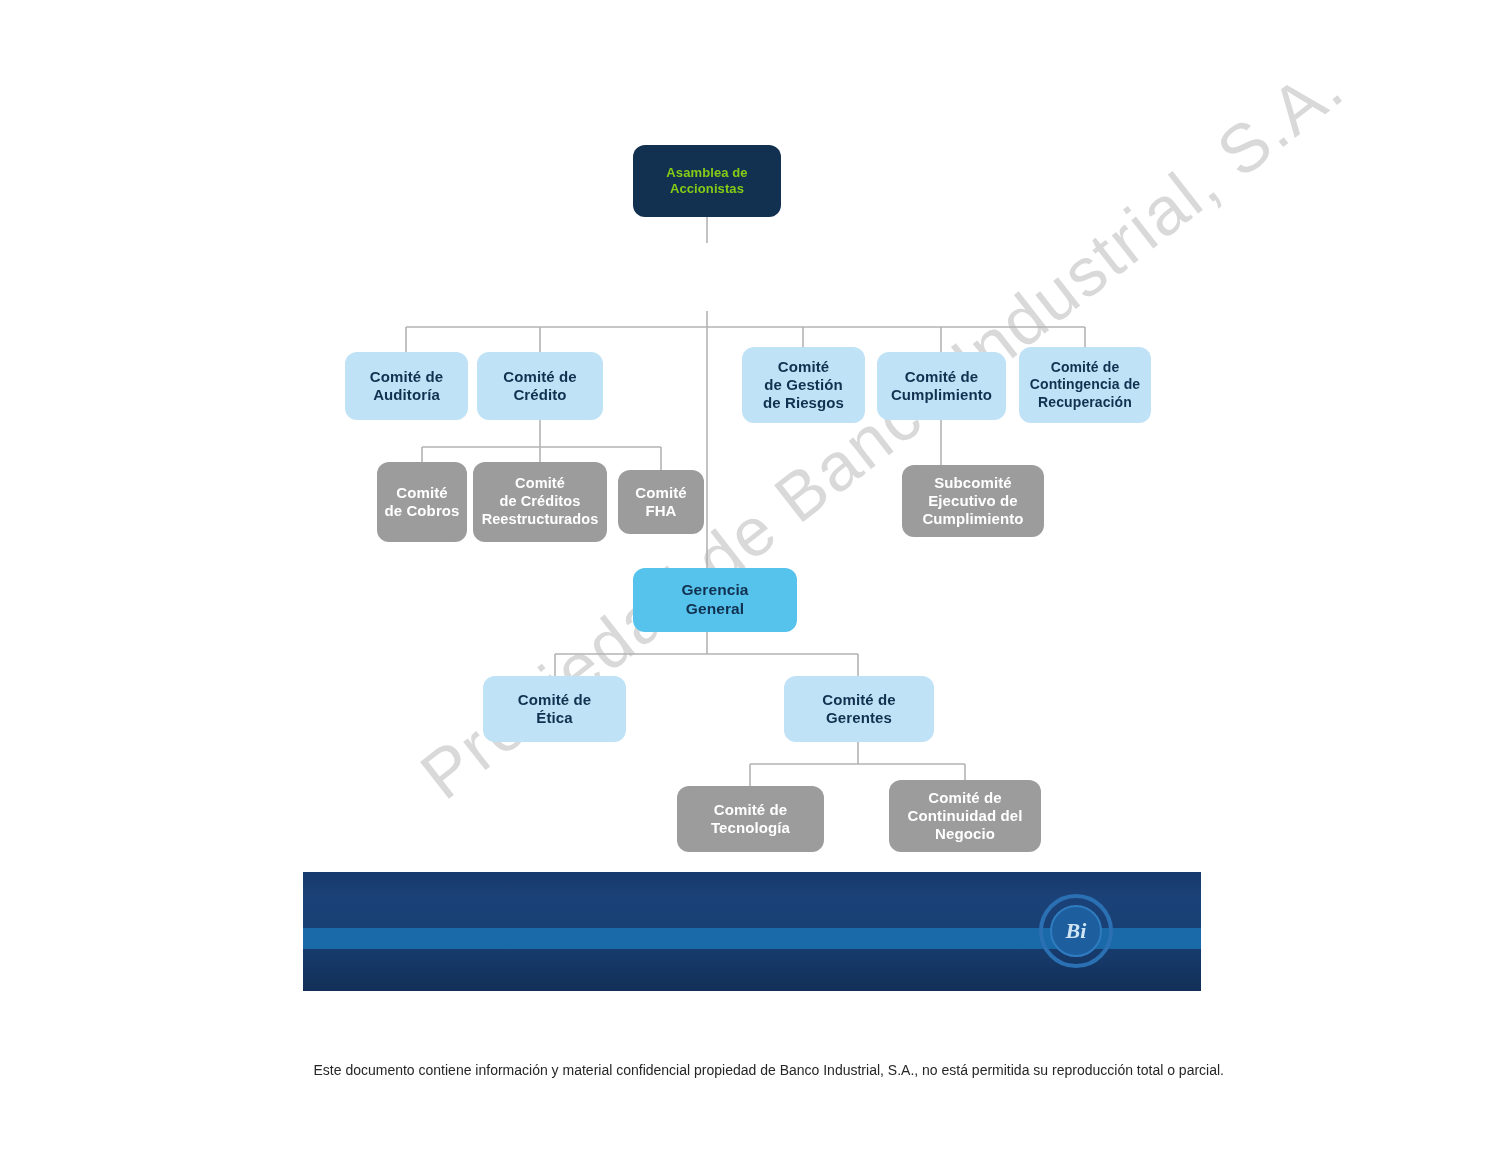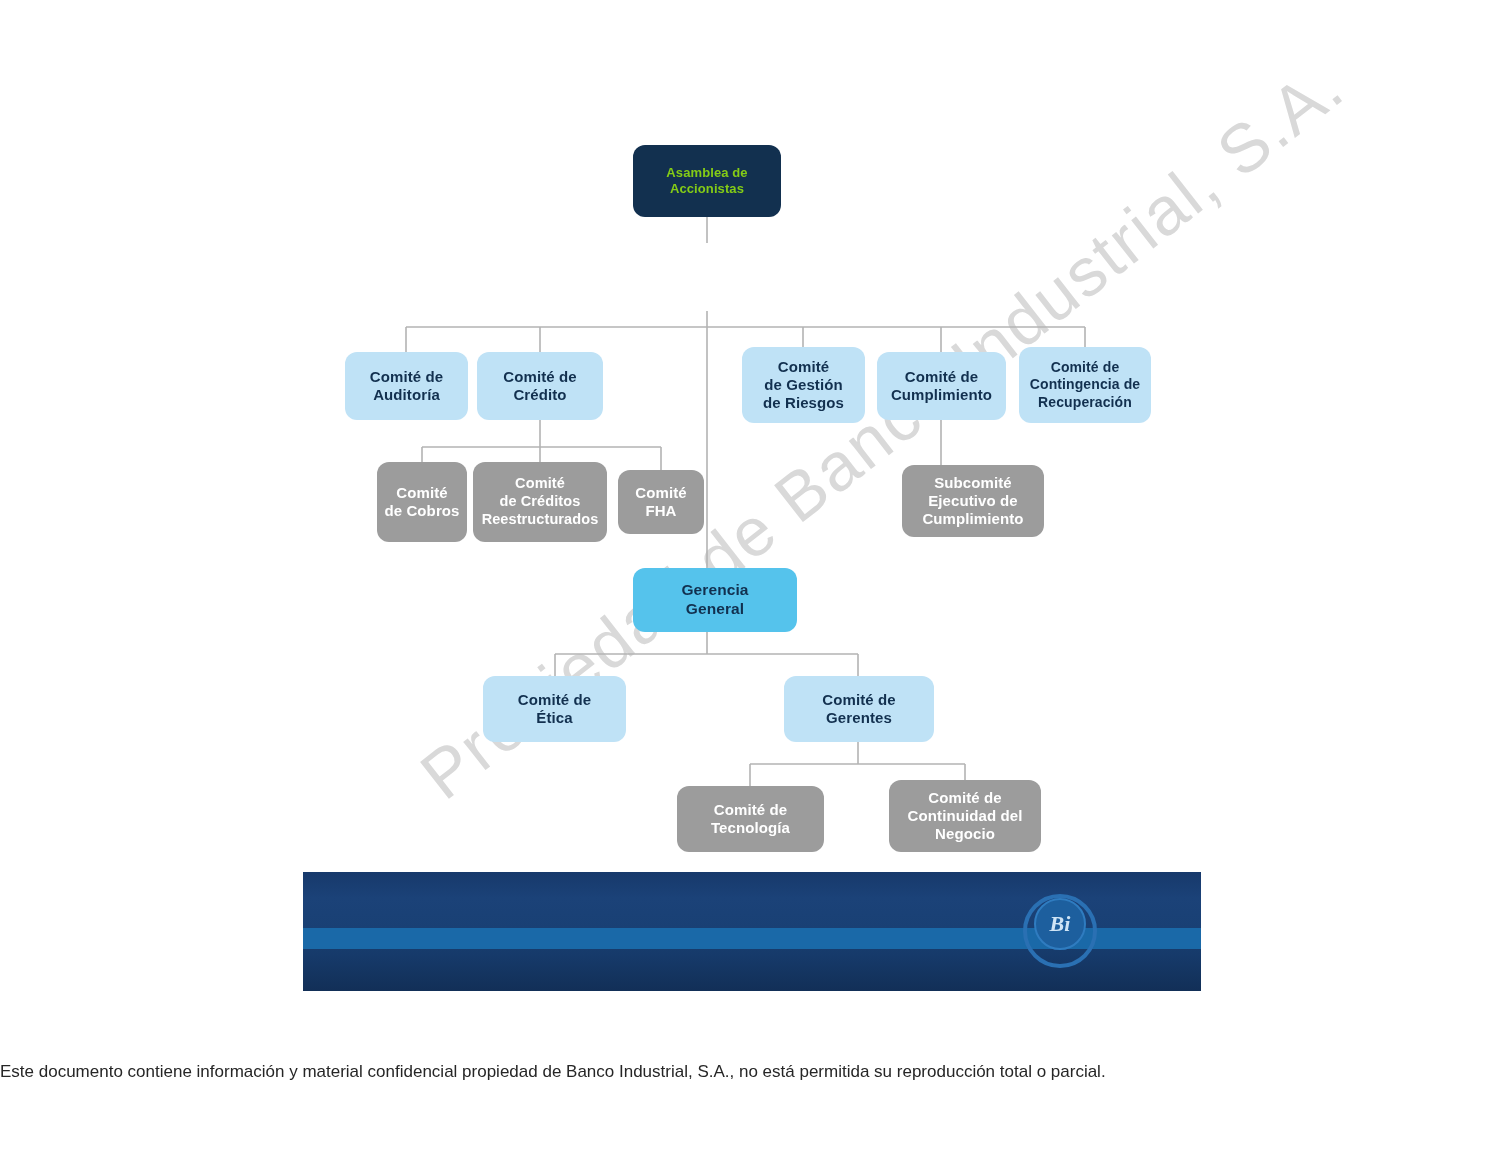--- a/index.html
+++ b/index.html
@@ -114,29 +114,29 @@
     position: absolute;
     left: 0;
     top: 56px;
     width: 100%;
     height: 21px;
     background: #1a6bab;
     opacity: 0.95;
   }
   #banner-logo {
     position: absolute;
-    left: 720px;
+    left: 736px;
     top: 22px;
     width: 74px;
     height: 74px;
     border-radius: 50%;
     border: 4px solid #2a70b3;
     box-sizing: border-box;
     display: flex;
-    align-items: flex-start;
+    align-items: center;
     justify-content: center;
   }
   #banner-logo-inner {
     width: 52px;
     height: 52px;
     border-radius: 50%;
     background: #1d5f9e;
     border: 2px solid #2f7cc0;
     box-sizing: border-box;
     display: flex;
@@ -148,23 +148,23 @@
     font-style: italic;
     font-family: "Liberation Serif", serif;
   }
 
   
   #footer-note {
     position: absolute;
     left: 0;
     top: 1062px;
     width: 1224px;
-    text-align: left;
+    text-align: right;
     font-family: "Liberation Sans", sans-serif;
-    font-size: 17px;
+    font-size: 14px;
     color: #262626;
     z-index: 5;
   }
 </style>
 </head>
 <body>
 
 <div id="page">
 
   <div id="watermark">Propiedad de Banco Industrial, S.A.</div>

